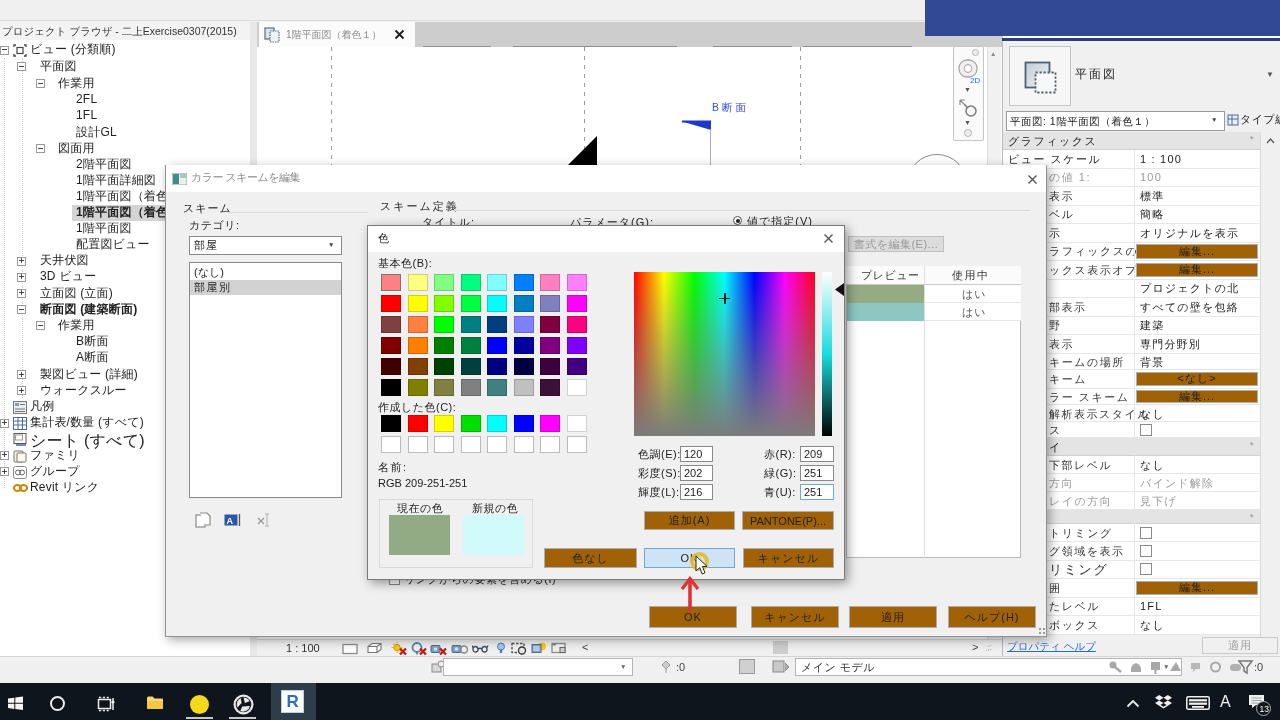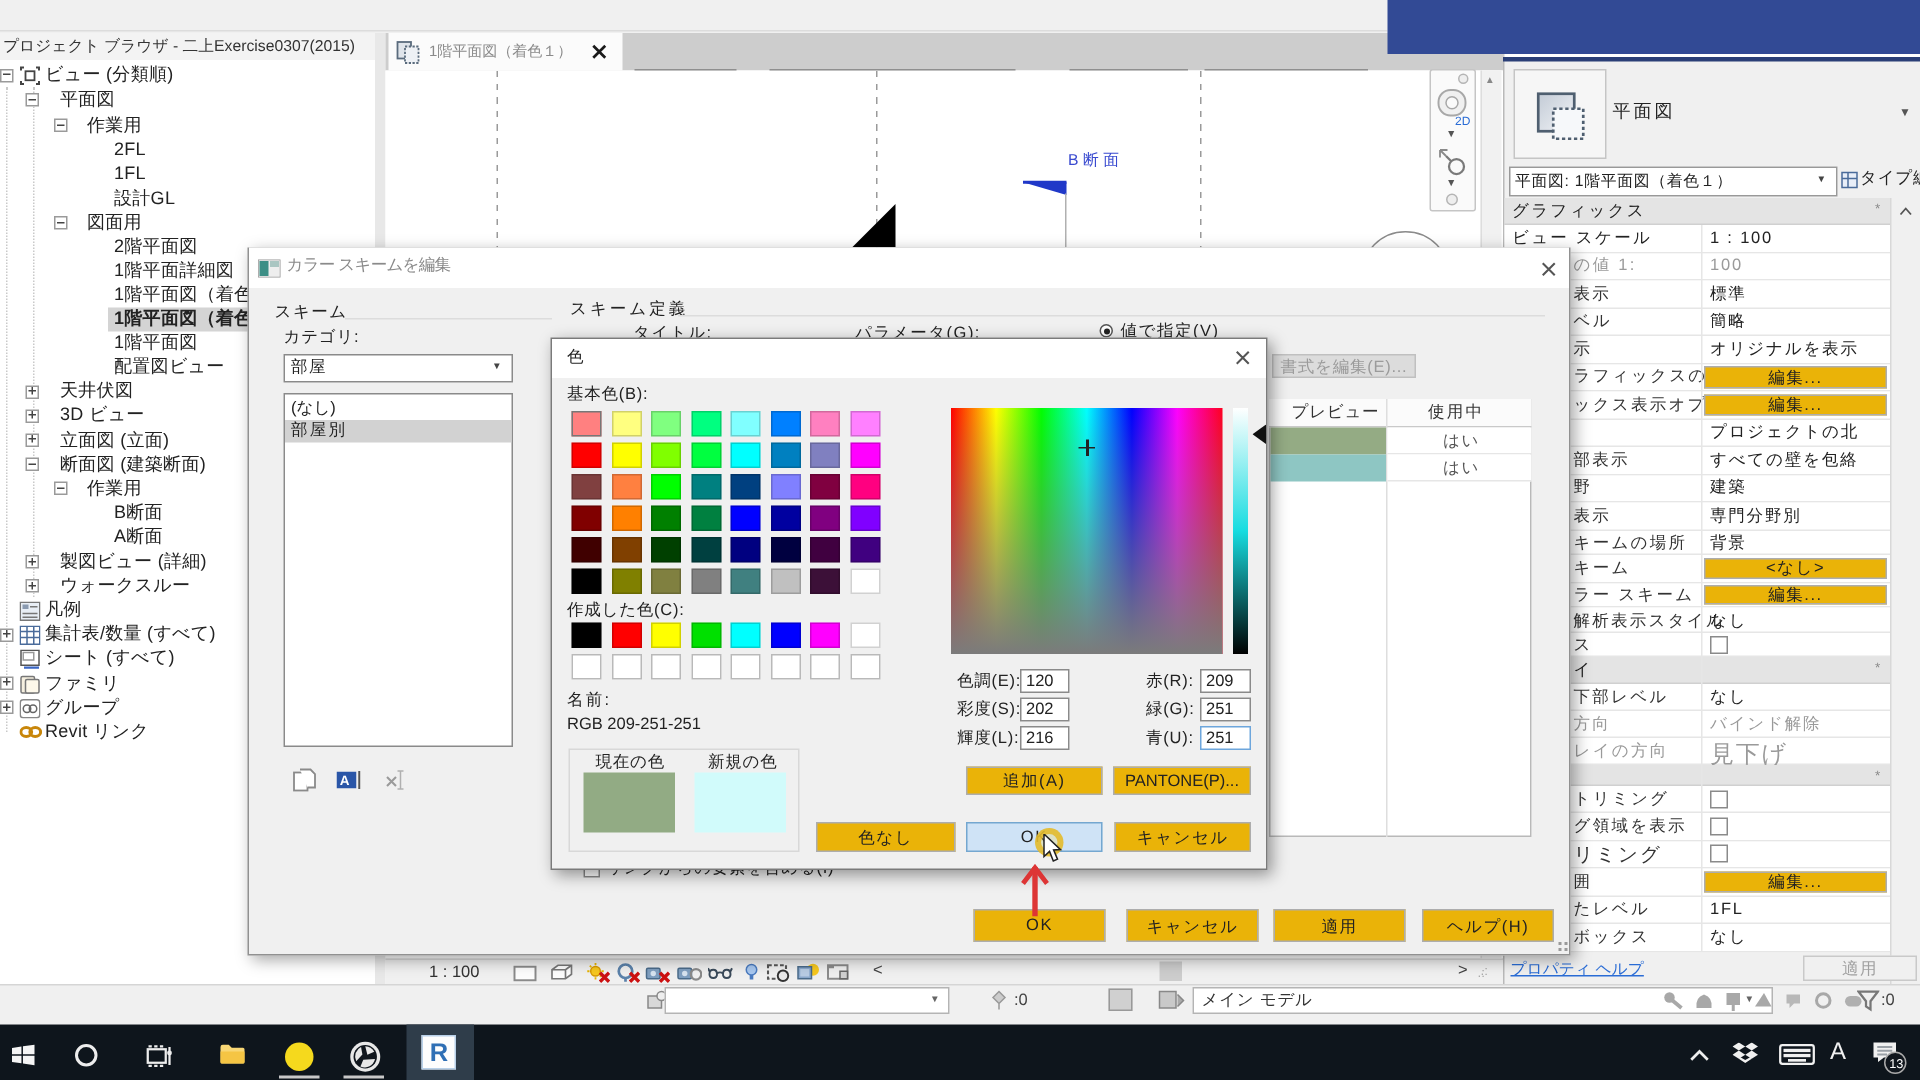--- a/index.html
+++ b/index.html
@@ -1,19 +1,19 @@
 <!DOCTYPE html>
 <html><head><meta charset="utf-8">
 <style>
 *{margin:0;padding:0;box-sizing:border-box}
 body{font-family:"Liberation Sans",sans-serif;}
 #rt{position:relative;width:1280px;height:720px;overflow:hidden;background:#fff;font-family:"Liberation Sans",sans-serif}
 .ab{position:absolute}
 .tx{position:absolute;white-space:nowrap;line-height:1.15}
-.btn{position:absolute;background:#eab308;border:1px solid #adadad;font-size:11px;color:#222;display:flex;align-items:center;justify-content:center;letter-spacing:1px}
+.btn{position:absolute;background:#a16207;border:1px solid #adadad;font-size:11px;color:#222;display:flex;align-items:center;justify-content:center;letter-spacing:1px}
 .cb{position:absolute;width:12px;height:12px;background:#fff;border:1px solid #8a8a8a}
 .sw{position:absolute}
 </style></head><body>
 <div id="rt">
 
 <div class="ab" style="left:0;top:0;width:1280px;height:22px;background:#f0f0f0"></div>
 <div class="ab" style="left:0;top:19.5px;width:925px;height:1px;background:#dcdcdc"></div>
 <div class="ab" style="left:0;top:22px;width:250px;height:18px;background:#f3f3f3"></div>
 <div class="tx" style="left:2px;top:25px;font-size:10.5px;color:#333">プロジェクト ブラウザ - 二上Exercise0307(2015)</div>
 <div class="ab" style="left:0;top:40px;width:250px;height:616px;background:#fff"></div>
@@ -104,21 +104,21 @@
 <div class="ab" style="left:17px;top:273px;width:9px;height:9px;background:#fff;border:1px solid #9a9a9a"></div>
     <div class="ab" style="left:19px;top:276px;width:5px;height:1px;background:#444"></div>
     <div class="ab" style="left:21px;top:274px;width:1px;height:5px;background:#444"></div>
 <div class="tx" style="left:40px;top:270.3px;font-size:12px;color:#222;font-weight:normal;letter-spacing:0.2px">3D ビュー</div>
 <div class="ab" style="left:17px;top:289px;width:9px;height:9px;background:#fff;border:1px solid #9a9a9a"></div>
     <div class="ab" style="left:19px;top:292px;width:5px;height:1px;background:#444"></div>
     <div class="ab" style="left:21px;top:290px;width:1px;height:5px;background:#444"></div>
 <div class="tx" style="left:40px;top:286.5px;font-size:12px;color:#222;font-weight:normal;letter-spacing:0.2px">立面図 (立面)</div>
 <div class="ab" style="left:17px;top:305px;width:9px;height:9px;background:#fff;border:1px solid #9a9a9a"></div>
     <div class="ab" style="left:19px;top:309px;width:5px;height:1px;background:#444"></div>
-<div class="tx" style="left:40px;top:302.7px;font-size:12px;color:#222;font-weight:normal;letter-spacing:0.2px">断面図 (建築断面)</div>
+<div class="tx" style="left:40px;top:302.7px;font-size:12px;color:#222;font-weight:bold;letter-spacing:0.2px">断面図 (建築断面)</div>
 <div class="ab" style="left:36px;top:321px;width:9px;height:9px;background:#fff;border:1px solid #9a9a9a"></div>
     <div class="ab" style="left:38px;top:325px;width:5px;height:1px;background:#444"></div>
 <div class="tx" style="left:58px;top:318.9px;font-size:12px;color:#222;font-weight:normal;letter-spacing:0.2px">作業用</div>
 <div class="tx" style="left:76px;top:335.1px;font-size:12px;color:#222;font-weight:normal;letter-spacing:0.2px">B断面</div>
 <div class="tx" style="left:76px;top:351.3px;font-size:12px;color:#222;font-weight:normal;letter-spacing:0.2px">A断面</div>
 <div class="ab" style="left:17px;top:370px;width:9px;height:9px;background:#fff;border:1px solid #9a9a9a"></div>
     <div class="ab" style="left:19px;top:374px;width:5px;height:1px;background:#444"></div>
     <div class="ab" style="left:21px;top:372px;width:1px;height:5px;background:#444"></div>
 <div class="tx" style="left:40px;top:367.5px;font-size:12px;color:#222;font-weight:normal;letter-spacing:0.2px">製図ビュー (詳細)</div>
 <div class="ab" style="left:17px;top:386px;width:9px;height:9px;background:#fff;border:1px solid #9a9a9a"></div>
@@ -142,21 +142,21 @@
       <line x1="0.5" y1="8" x2="13.5" y2="8" stroke="#4a6b9a"></line>
       <line x1="5" y1="0.5" x2="5" y2="13" stroke="#4a6b9a"></line>
       <line x1="9.5" y1="0.5" x2="9.5" y2="13" stroke="#4a6b9a"></line>
     </svg>
 <div class="tx" style="left:30px;top:416.1px;font-size:12px;color:#222;font-weight:normal;letter-spacing:0.2px">集計表/数量 (すべて)</div>
 <svg class="ab" style="left:13px;top:433px" width="14" height="13" viewBox="0 0 14 13">
       <rect x="1" y="0.5" width="12" height="10" fill="#fff" stroke="#555"></rect>
       <rect x="2.5" y="2" width="7" height="5" fill="none" stroke="#999"></rect>
       <path d="M3 12 L13 12" stroke="#3a66c4" stroke-width="1.5"></path>
     </svg>
-<div class="tx" style="left:30px;top:432.3px;font-size:12px;color:#222;font-weight:normal;letter-spacing:0.2px">シート (すべて)</div>
+<div class="tx" style="left:30px;top:432.3px;font-size:16px;color:#222;font-weight:normal;letter-spacing:0.2px">シート (すべて)</div>
 <div class="ab" style="left:0px;top:451px;width:9px;height:9px;background:#fff;border:1px solid #9a9a9a"></div>
     <div class="ab" style="left:2px;top:454px;width:5px;height:1px;background:#444"></div>
     <div class="ab" style="left:4px;top:452px;width:1px;height:5px;background:#444"></div>
 <svg class="ab" style="left:13px;top:450px" width="14" height="13" viewBox="0 0 14 13">
       <rect x="1" y="1" width="9" height="11" rx="1" fill="#f5efdf" stroke="#777"></rect>
       <rect x="4" y="3" width="9" height="9" rx="1" fill="#fdf8ea" stroke="#777"></rect>
     </svg>
 <div class="tx" style="left:30px;top:448.5px;font-size:12px;color:#222;font-weight:normal;letter-spacing:0.2px">ファミリ</div>
 <div class="ab" style="left:0px;top:467px;width:9px;height:9px;background:#fff;border:1px solid #9a9a9a"></div>
     <div class="ab" style="left:2px;top:471px;width:5px;height:1px;background:#444"></div>
@@ -307,21 +307,21 @@
 <div class="tx" style="left:1049px;top:441px;font-size:11px;color:#222;letter-spacing:1.5px">イ</div>
 <div class="tx" style="left:1250px;top:440px;font-size:9px;color:#888">*</div>
 <div class="ab" style="left:1003px;top:456px;width:257px;height:18px;background:#fff;border-bottom:1px solid #e6e6e6"></div>
 <div class="tx" style="left:1049px;top:458.5px;font-size:11px;color:#333;letter-spacing:1.5px">下部レベル</div>
 <div class="tx" style="left:1140px;top:458.5px;font-size:11px;color:#222;letter-spacing:1.2px">なし</div>
 <div class="ab" style="left:1003px;top:474px;width:257px;height:18px;background:#fff;border-bottom:1px solid #e6e6e6"></div>
 <div class="tx" style="left:1049px;top:476.5px;font-size:11px;color:#9a9a9a;letter-spacing:1.5px">方向</div>
 <div class="tx" style="left:1140px;top:476.5px;font-size:11px;color:#9a9a9a;letter-spacing:1.2px">バインド解除</div>
 <div class="ab" style="left:1003px;top:492px;width:257px;height:18px;background:#fff;border-bottom:1px solid #e6e6e6"></div>
 <div class="tx" style="left:1049px;top:494.5px;font-size:11px;color:#9a9a9a;letter-spacing:1.5px">レイの方向</div>
-<div class="tx" style="left:1140px;top:494.5px;font-size:16px;color:#9a9a9a;letter-spacing:1.2px">見下げ</div>
+<div class="tx" style="left:1140px;top:494.5px;font-size:11px;color:#9a9a9a;letter-spacing:1.2px">見下げ</div>
 <div class="ab" style="left:1003px;top:510px;width:257px;height:14px;background:#e4e4e4;border-bottom:1px solid #d0d0d0"></div>
 <div class="tx" style="left:1250px;top:512px;font-size:9px;color:#888">*</div>
 <div class="ab" style="left:1003px;top:524px;width:257px;height:18px;background:#fff;border-bottom:1px solid #e6e6e6"></div>
 <div class="tx" style="left:1049px;top:526.5px;font-size:11px;color:#333;letter-spacing:1.5px">トリミング</div>
 <div class="cb" style="left:1140px;top:526.5px"></div>
 <div class="ab" style="left:1003px;top:542px;width:257px;height:18.5px;background:#fff;border-bottom:1px solid #e6e6e6"></div>
 <div class="tx" style="left:1049px;top:544.5px;font-size:11px;color:#333;letter-spacing:1.5px">グ領域を表示</div>
 <div class="cb" style="left:1140px;top:544.5px"></div>
 <div class="ab" style="left:1003px;top:560.5px;width:257px;height:18.5px;background:#fff;border-bottom:1px solid #e6e6e6"></div>
 <div class="tx" style="left:1049px;top:563.0px;font-size:13px;color:#333;letter-spacing:1.5px">リミング</div>

